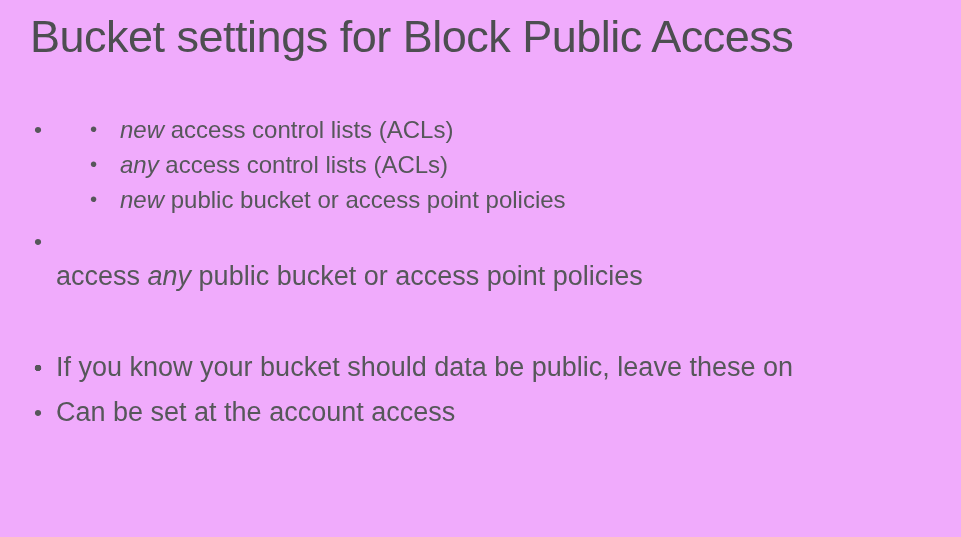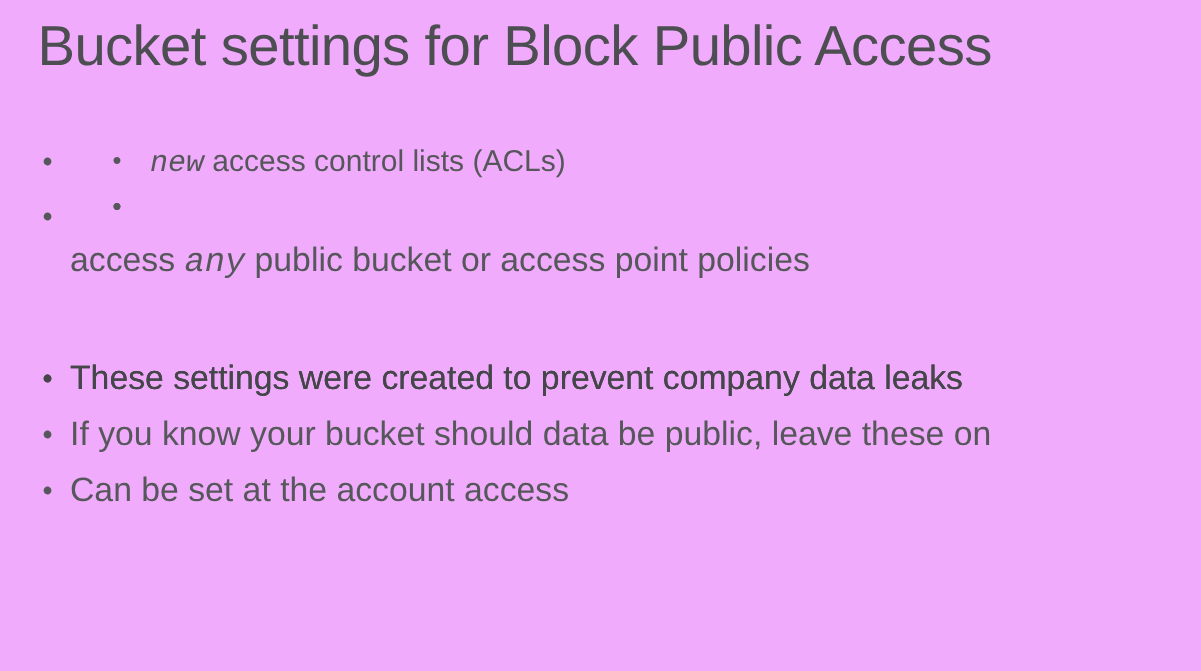--- a/index.html
+++ b/index.html
@@ -68,35 +68,34 @@
   }
   li.lv2 .marker {
     left: 60px;
   }
   li.emphasis {
     color: #45464a;
     text-shadow: 0 0 0.4px #45464a;
   }
   em {
     font-style: italic;
-    font-family: Liberation Mono, monospace;
   }
 </style>
 </head>
 <body>
 
 <div class="slide">
   <h1 class="title">Bucket settings for Block Public Access</h1>
   <div class="content">
       <ul class="group g1">
         <li class="lv1"><span class="marker">•</span></li>
         <li class="lv2"><span class="marker">•</span><span class="text"><em>new</em><span> access control lists (ACLs)</span></span></li>
-        <li class="lv2"><span class="marker">•</span></li>
-        <li class="lv2"><span class="marker">•</span></li>
+        <li class="lv2"><span class="marker">•</span><span class="text"><em>any</em><span> access control lists (ACLs)</span></span></li>
+        <li class="lv2"><span class="marker">•</span><span class="text"><em>new</em><span> public bucket or access point policies</span></span></li>
         <li class="lv1"><span class="marker">•</span><span class="text"><br><span>access </span><em>any</em><span> public bucket or access point policies</span></span></li>
       </ul>
       <ul class="group g2">
-        <li class="lv1 emphasis"><span class="marker">•</span><span class="text"><span>These settings were created to prevent company data leaks</span></span></li>
+        <li class="lv1 emphasis"><span class="marker">•</span></li>
         <li class="lv1"><span class="marker">•</span><span class="text"><span>If you know your bucket should data be public, leave these on</span></span></li>
         <li class="lv1"><span class="marker">•</span><span class="text"><span>Can be set at the account access</span></span></li>
       </ul>
     </div>
 </div>
 
 </body></html>

